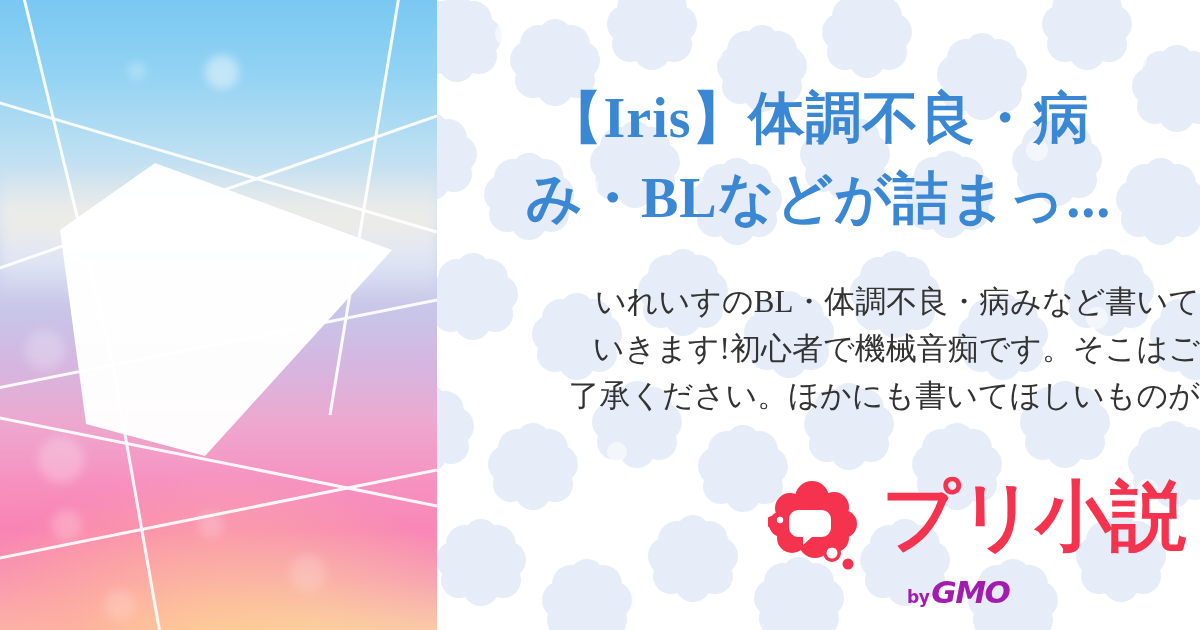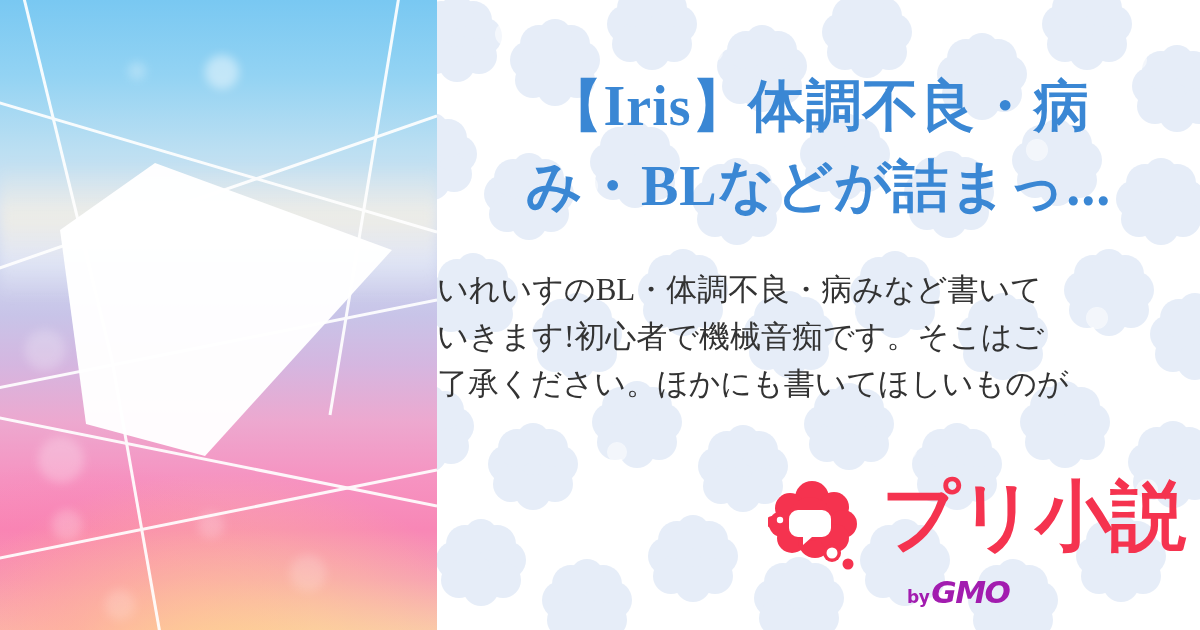--- a/index.html
+++ b/index.html
@@ -39,36 +39,36 @@
   }
   .cover .bokeh{position:absolute;border-radius:50%;background:rgba(255,255,255,.45);filter:blur(5px);}
   .cover svg{position:absolute;left:0;top:0;}
 
   
   .panel{
     position:absolute;left:437px;top:0;width:763px;height:630px;overflow:hidden;background:#ffffff;
   }
   .panel .pattern{position:absolute;left:0;top:0;width:763px;height:630px;}
 
-  .texts{position:absolute;left:0;top:0;width:763px;height:558px;}
+  .texts{position:absolute;left:0;top:12px;width:763px;height:558px;}
 
   .title{
     position:absolute;left:0;top:66px;width:763px;
     text-align:center;
     font-family:"Liberation Serif","DejaVu Serif",serif;
     font-weight:bold;
     font-size:56px;
     line-height:80px;
     letter-spacing:1px;
     color:#3a87d4;
     white-space:pre-line;
   }
   .desc{
     position:absolute;left:0;top:266px;width:763px;
-    text-align:left;
+    text-align:right;
     font-family:"Liberation Serif","DejaVu Serif",serif;
     font-size:31px;
     line-height:47px;
     color:#333333;
     white-space:pre-line;
   }
 
   
   .logo{
     position:absolute;left:752px;top:478px;width:430px;height:125px;

